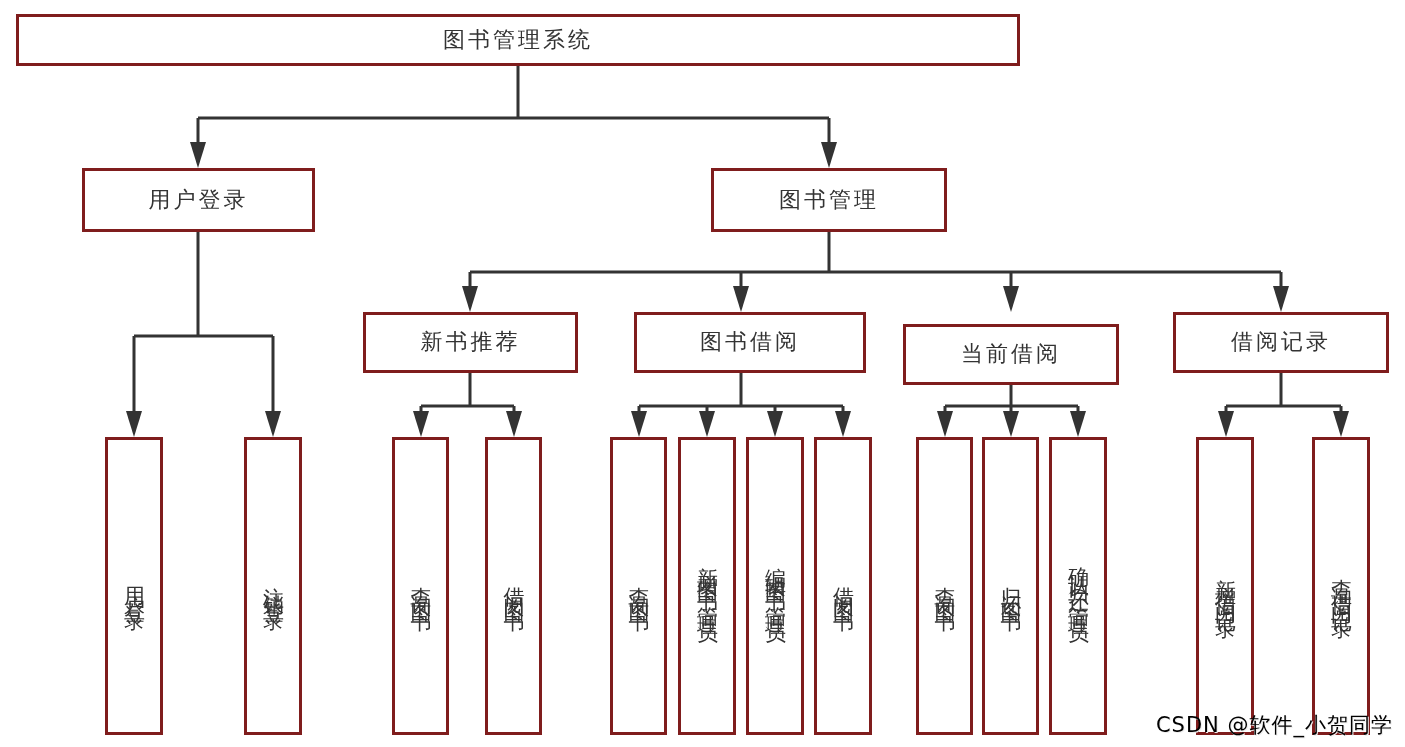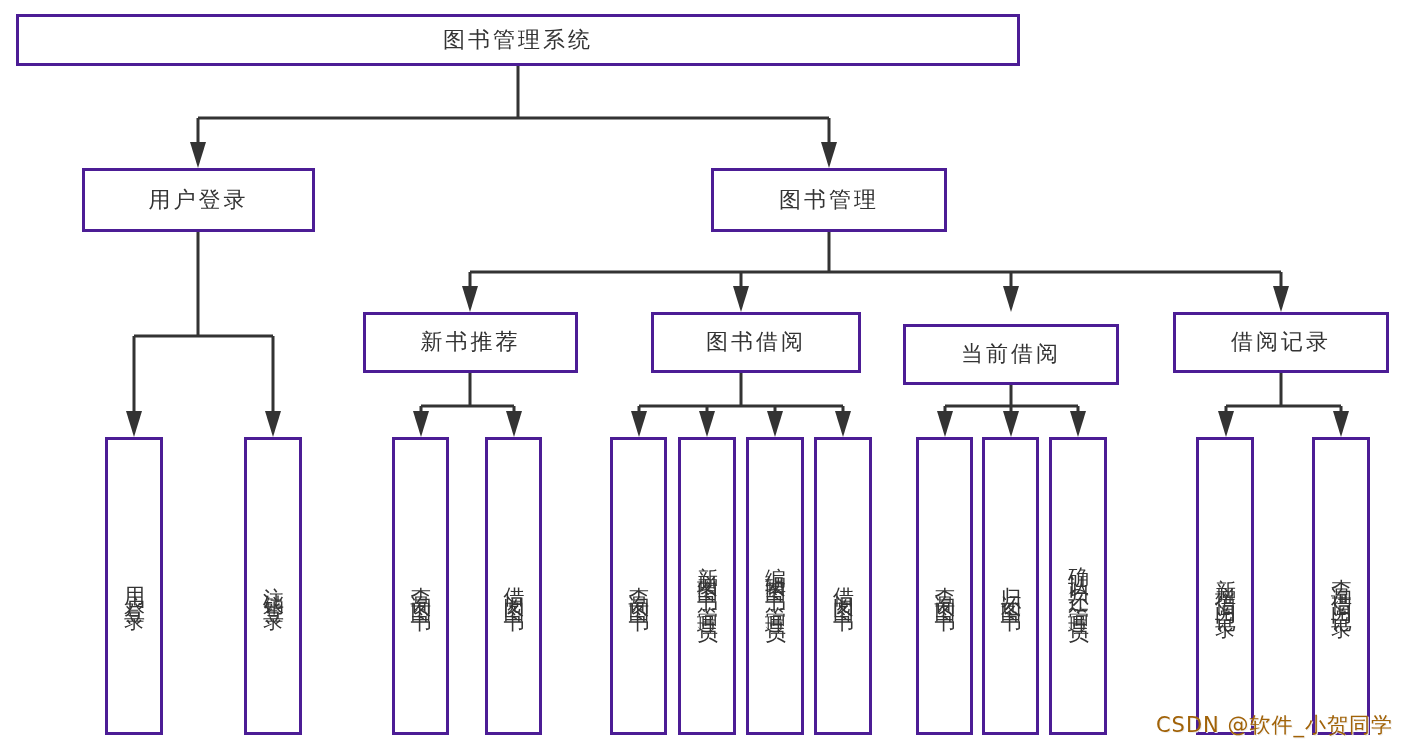--- a/index.html
+++ b/index.html
@@ -3,34 +3,34 @@
 <meta charset="utf-8">
 <style>
   html,body { margin:0; padding:0; background:#fff; }
   #canvas {
     position:relative; width:1405px; height:747px; background:#ffffff;
     font-family:"DejaVu Sans", sans-serif; overflow:hidden;
   }
   #edges { position:absolute; left:0; top:0; pointer-events:none; }
   .node {
     position:absolute; box-sizing:border-box;
-    border:3px solid #4c1d95; background:#ffffff;
+    border:3px solid #7f1d1d; background:#ffffff;
     display:flex; align-items:center; justify-content:center;
   }
   .lbl {
     color:#333333; font-size:22px; letter-spacing:3px; line-height:1.2;
     white-space:nowrap; text-align:center;
   }
   .node.v .lbl {
     writing-mode:vertical-rl; text-orientation:mixed;
     letter-spacing:8px; white-space:normal; font-size:21px;
   }
   #watermark {
     position:absolute; right:12px; top:711px;
-    font-size:21px; color:#a16207; letter-spacing:1px;
+    font-size:21px; color:#000000; letter-spacing:1px;
     text-shadow:1px 1px 0 #eeeeee; z-index:5;
   }
 </style>
 </head>
 <body>
 
 <div id="canvas">
 
   <svg id="edges" width="1405" height="747" viewBox="0 0 1405 747">
     <g stroke="#333333" stroke-width="3" fill="none">
@@ -86,21 +86,21 @@
   <div class="node" style="left:82px; top:168px; width:233px; height:64px;">
     <span class="lbl">用户登录</span>
   </div>
   <div class="node" style="left:711px; top:168px; width:236px; height:64px;align-items:center;">
     <span class="lbl">图书管理</span>
   </div>
 
   <div class="node" style="left:363px; top:312px; width:215px; height:61px;">
     <span class="lbl">新书推荐</span>
   </div>
-  <div class="node" style="left:651px; top:312px; width:210px; height:61px;">
+  <div class="node" style="left:634px; top:312px; width:232px; height:61px;">
     <span class="lbl">图书借阅</span>
   </div>
   <div class="node" style="left:903px; top:312px; width:216px; height:61px;margin-top:12px;">
     <span class="lbl">当前借阅</span>
   </div>
   <div class="node" style="left:1173px; top:312px; width:216px; height:61px;">
     <span class="lbl">借阅记录</span>
   </div>
 
   <div class="node v" style="left:105px; top:437px; width:58px; height:298px;">

